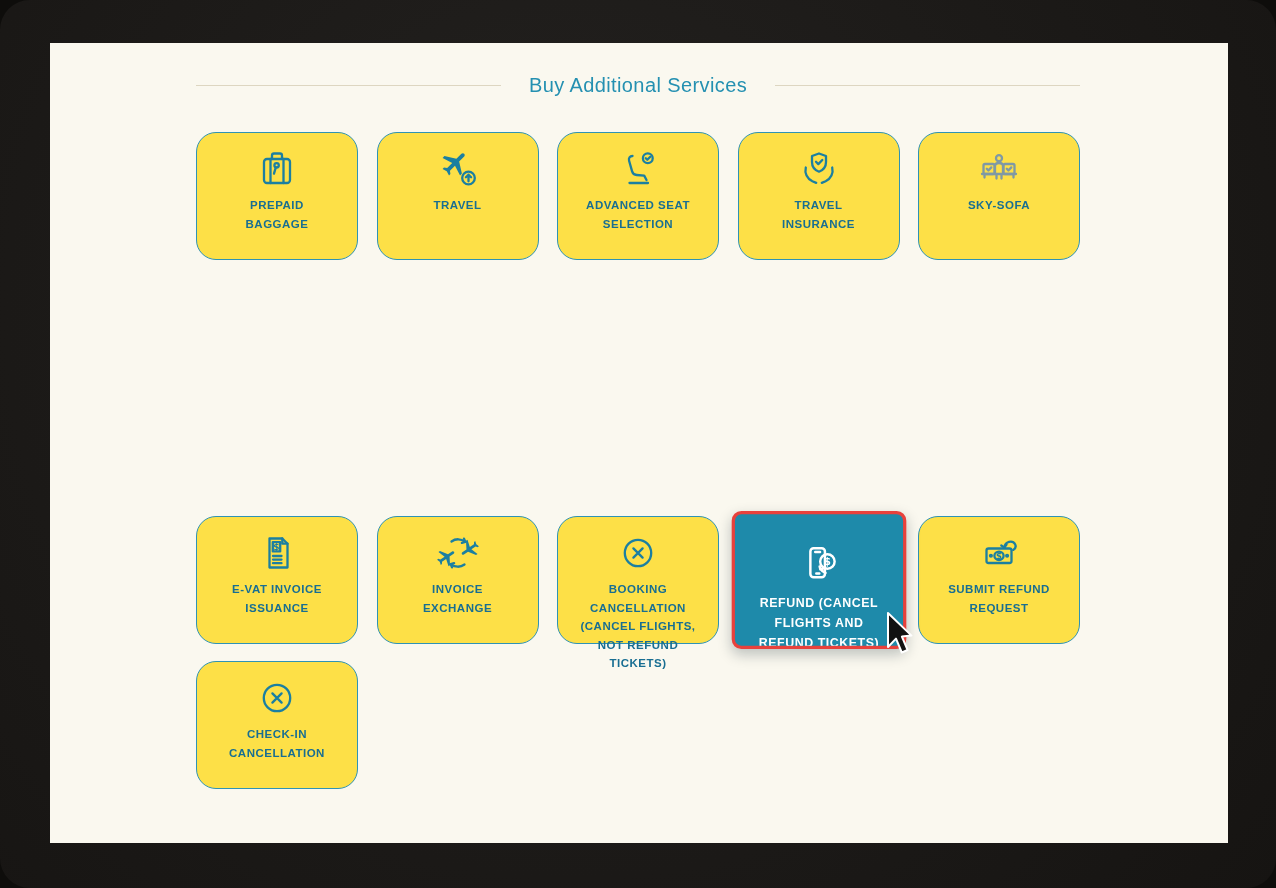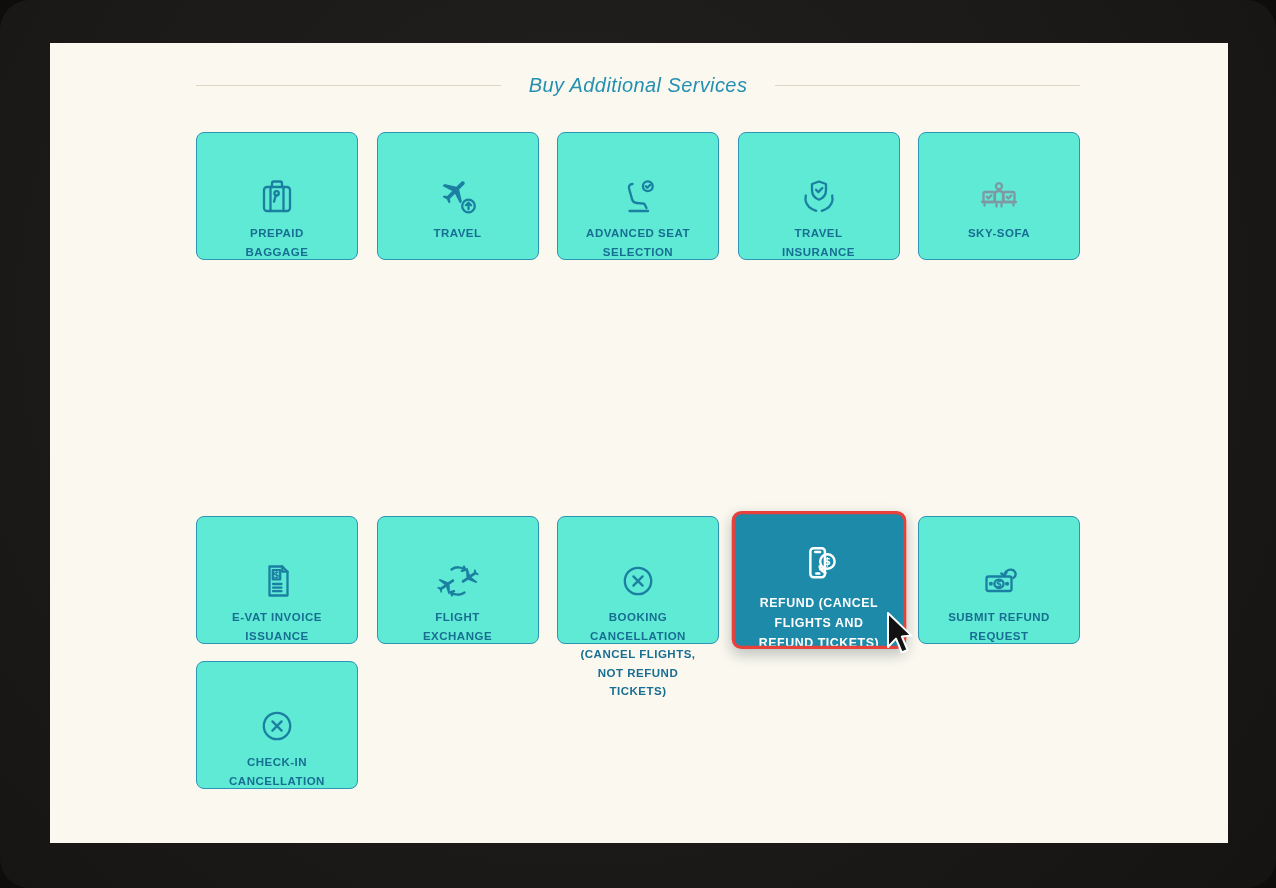--- a/index.html
+++ b/index.html
@@ -18,34 +18,34 @@
   }
   .sec-header{
     position:absolute;left:146px;width:884px;height:26px;
     display:flex;align-items:center;
   }
   #header1{top:29px;}
   #header2{top:411px;}
   .sec-header .line{flex:1;height:1px;background:#ddd6c1;}
   .sec-header .title{
     margin:0 28px;font-size:20px;letter-spacing:.4px;color:#2490b1;
-    white-space:nowrap;font-weight:500;font-style:italic;
+    white-space:nowrap;font-weight:500;
   }
   .grid{
     position:absolute;left:146px;width:884px;
     display:grid;grid-template-columns:repeat(5,162px);
     column-gap:18.5px;row-gap:17px;
   }
   #grid1{top:89px;}
   #grid2{top:473px;}
   .card{
     width:162px;height:128px;box-sizing:border-box;
-    background:#5eead4;border:1px solid #2f93b4;border-radius:8px;
+    background:#fde047;border:1px solid #2f93b4;border-radius:20px;
     display:flex;flex-direction:column;align-items:center;
-    padding-top:40px;cursor:pointer;position:relative;
+    padding-top:12px;cursor:pointer;position:relative;
   }
   .card .icon{width:48px;height:48px;color:#1b7fa1;flex:0 0 auto;}
   .card .icon.icon--muted{color:#7f99a4;}
   .card .icon svg{width:100%;height:100%;display:block;}
   .card .label{
     margin-top:3px;font-size:11.5px;font-weight:bold;letter-spacing:.5px;
     color:#186e92;text-align:center;line-height:18.5px;
     white-space:pre-line;padding:0 6px;
   }
   .card--active{
@@ -158,21 +158,21 @@
               </g>
      <g transform="translate(35.5 20) rotate(-125) scale(.92) translate(-11.5 -12)">
        <path d="M21 16v-2l-8-5V3.5C13 2.7 12.3 2 11.5 2S10 2.7 10 3.5V9l-8 5v2l8-2.5V19l-2 1.5V22l3.5-1 3.5 1v-1.5L13 19v-5.5l8 2.5z" fill="currentColor" stroke="none"></path>
               </g>
      <path d="M17.5 12.5c4-3 9.5-3 13.5.2"></path>
               <path d="m30 9.6 1.3 3.3-3.4 1"></path>
      <path d="M30.5 35.5c-4 3-9.5 3-13.5-.2"></path>
               <path d="m18 38.4-1.3-3.3 3.4-1"></path>
             </svg>
           </span>
-          <div class="label">FLIGHT
+          <div class="label">INVOICE
 EXCHANGE</div>
         </div>
         <div class="card">
           <span class="icon">
             <svg viewBox="0 0 48 48" fill="none" stroke="currentColor" stroke-width="2.3" stroke-linecap="round" stroke-linejoin="round">
      <circle cx="24" cy="24" r="13.2"></circle>
      <path d="m19.4 19.4 9.2 9.2M28.6 19.4l-9.2 9.2"></path>
             </svg>
           </span>
           <div class="label">BOOKING

